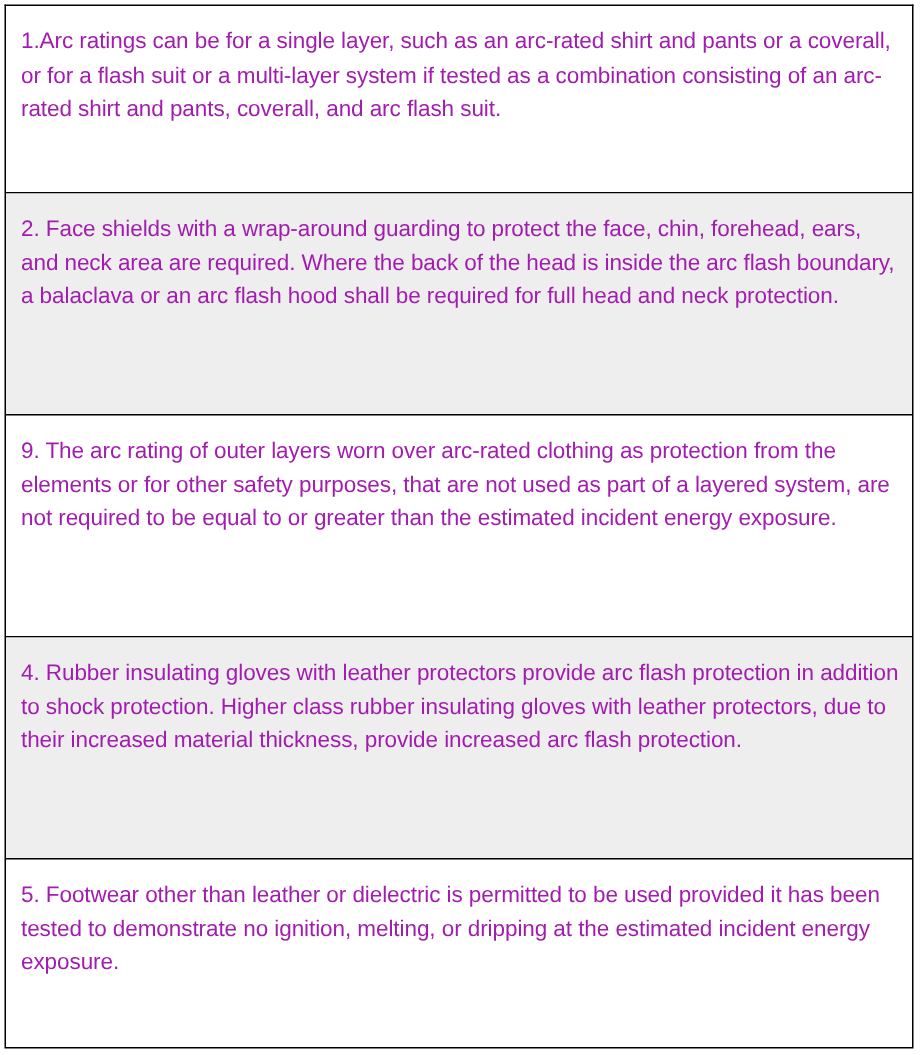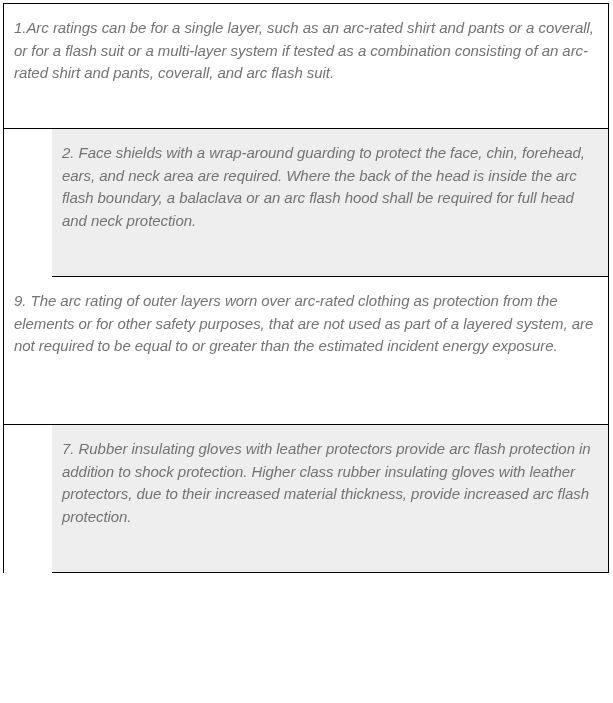--- a/index.html
+++ b/index.html
@@ -18,42 +18,44 @@
       border: 1px solid #000000;
       border-bottom: none;
       box-sizing: content-box;
     }
     .row {
       box-sizing: border-box;
       height: 148px;
       border-bottom: 1px solid #000000;
       padding: 13px 8px 0 10px;
       font-family: "Liberation Sans", sans-serif;
-      font-style: italic;
       font-size: 15px;
       line-height: 22.6px;
-      color: #737373;
+      color: #a21caf;
       letter-spacing: -0.05px;
     }
     .row.first { height: 125px; }
     .row.last { height: 126px; }
-    .row.shaded { background: #eeeeee; margin-left: 48px; }
+    .row.shaded { background: #eeeeee; }
     .row p {
       margin: 0;
     }
   </style>
 </head>
 <body>
 
 <div class="doc">
   <div class="row first">
     <p>1.Arc ratings can be for a single layer, such as an arc-rated shirt and pants or a coverall, or for a flash suit or a multi-layer system if tested as a combination consisting of an arc-rated shirt and pants, coverall, and arc flash suit.</p>
   </div>
   <div class="row shaded">
     <p>2. Face shields with a wrap-around guarding to protect the face, chin, forehead, ears, and neck area are required. Where the back of the head is inside the arc flash boundary, a balaclava or an arc flash hood shall be required for full head and neck protection.</p>
   </div>
   <div class="row">
     <p>9. The arc rating of outer layers worn over arc-rated clothing as protection from the elements or for other safety purposes, that are not used as part of a layered system, are not required to be equal to or greater than the estimated incident energy exposure.</p>
   </div>
   <div class="row shaded">
-    <p>7. Rubber insulating gloves with leather protectors provide arc flash protection in addition to shock protection. Higher class rubber insulating gloves with leather protectors, due to their increased material thickness, provide increased arc flash protection.</p>
+    <p>4. Rubber insulating gloves with leather protectors provide arc flash protection in addition to shock protection. Higher class rubber insulating gloves with leather protectors, due to their increased material thickness, provide increased arc flash protection.</p>
+  </div>
+  <div class="row last">
+    <p>5. Footwear other than leather or dielectric is permitted to be used provided it has been tested to demonstrate no ignition, melting, or dripping at the estimated incident energy exposure.</p>
   </div>
 </div>
 
 </body></html>

